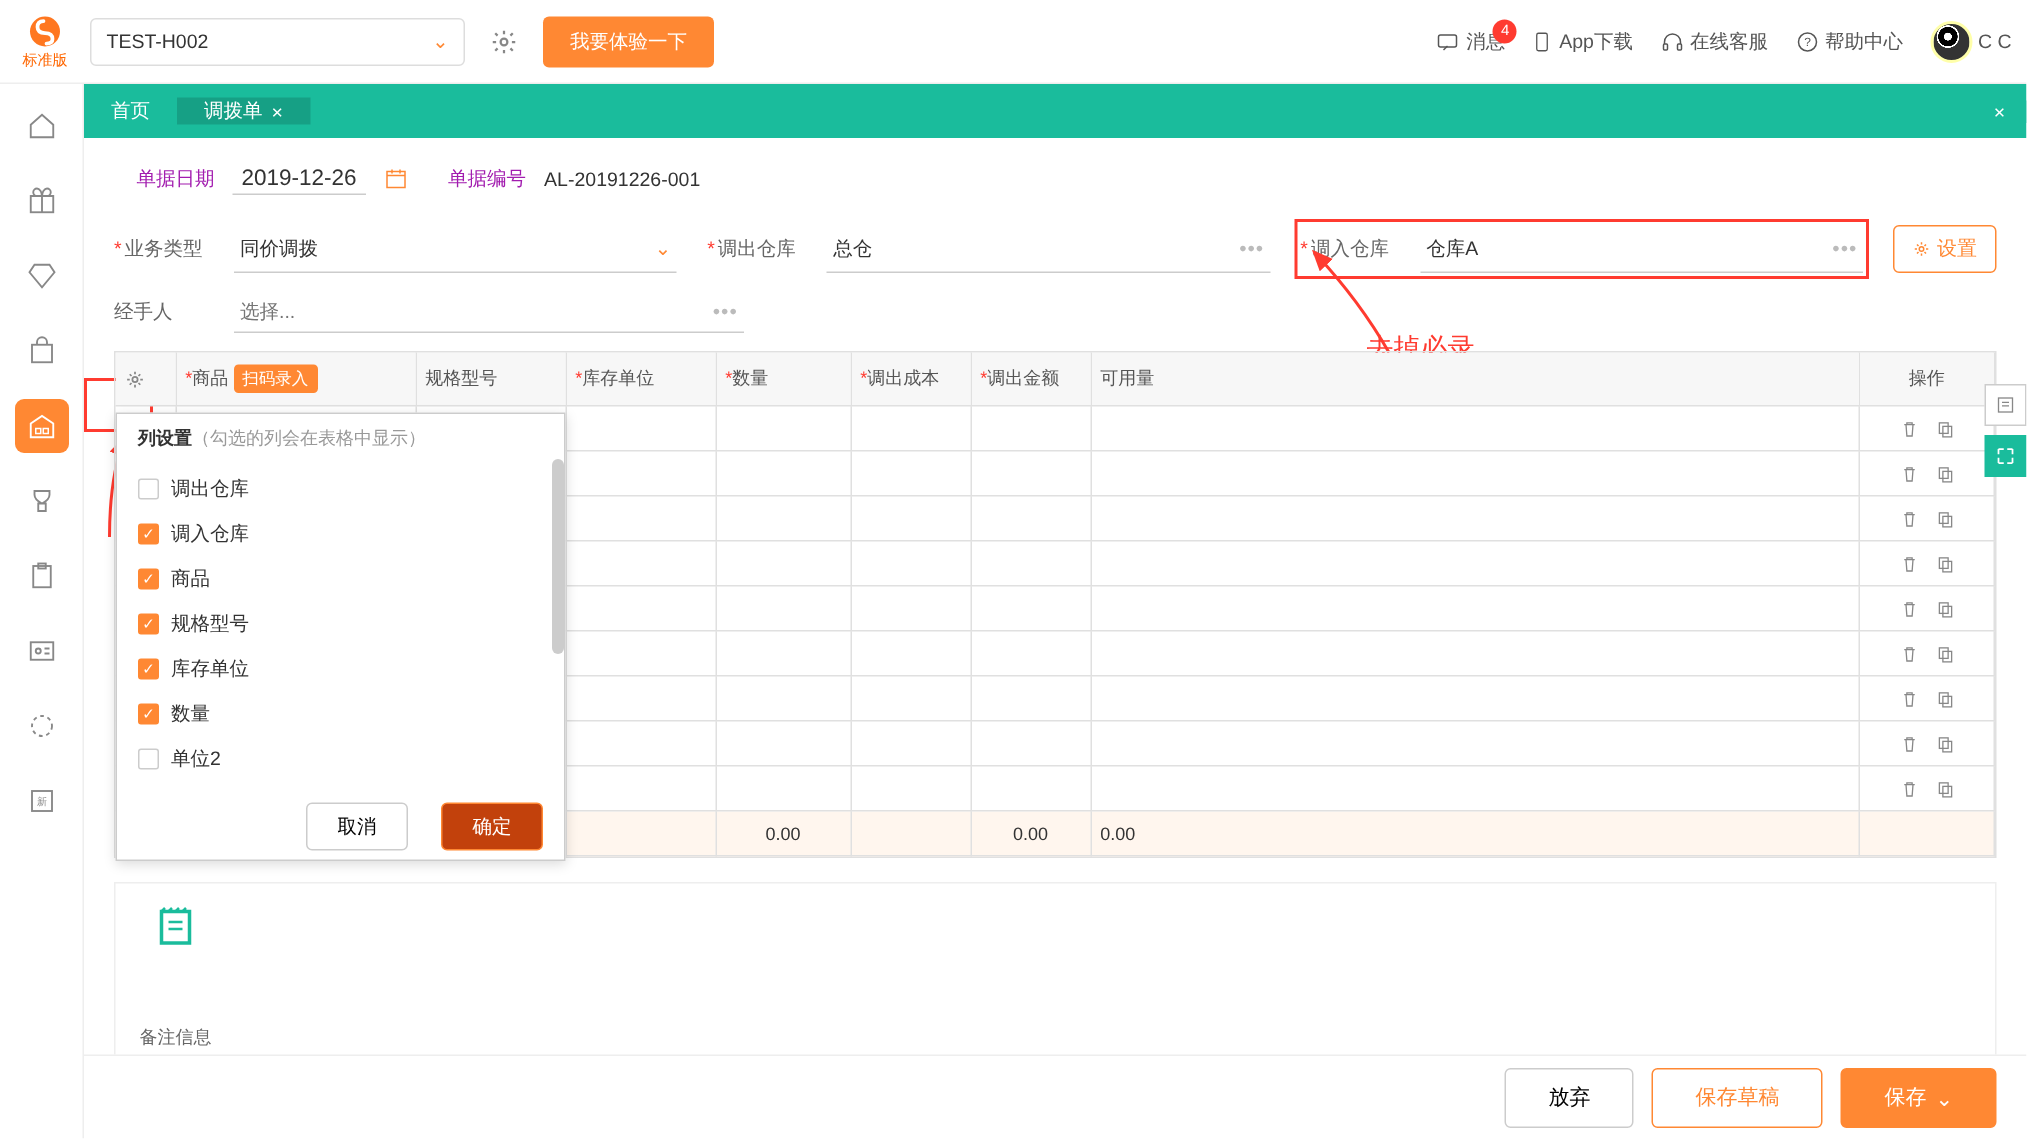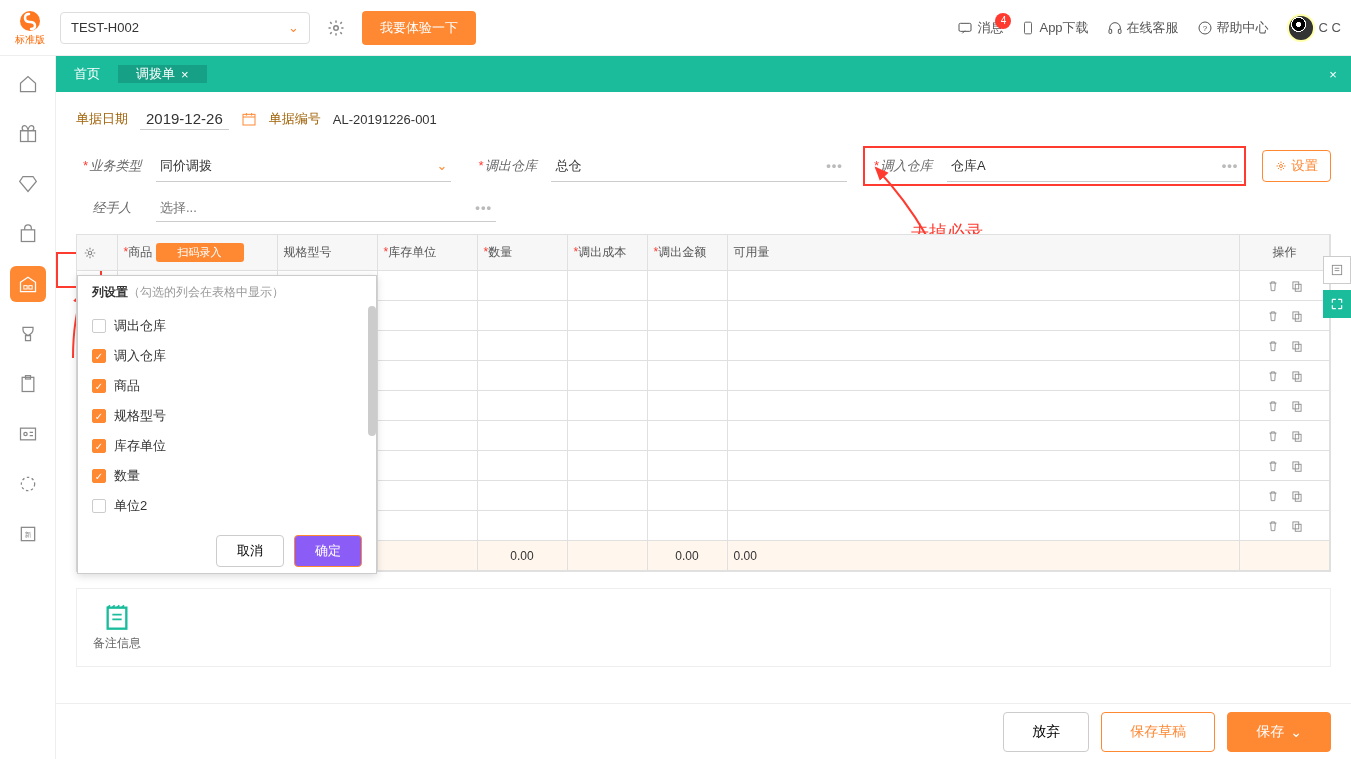--- a/index.html
+++ b/index.html
@@ -27,34 +27,34 @@
 .tab-bar { position: absolute; left: 56px; right: 0; top: 56px; height: 36px; background: #1abc9c; display: flex; align-items: center; }
 .tab { padding: 0 18px; display: flex; align-items: center; color: #fff; cursor: pointer; gap: 6px; font-size: 13px; }
 .tab.active { background: #16a085; }
 .tab-close-main { margin-left: auto; width: 36px; display: flex; align-items: center; justify-content: center; color: #fff; cursor: pointer; background: #1abc9c; }
 
 
 .content { position: absolute; left: 56px; right: 0; top: 92px; bottom: 56px; padding: 16px 20px; overflow: visible; }
 
 
 .doc-row { display: flex; align-items: center; gap: 12px; margin-bottom: 20px; }
-.doc-label { color: #a16207; }
+.doc-label { color: #a21caf; margin-left: 15px; }
 .date-val { font-size: 15px; color: #333; border-bottom: 1px solid #ccc; padding: 2px 6px; }
 .cal-icon { color: #ff8833; }
 .doc-right-tools { margin-left: auto; display: flex; align-items: center; gap: 12px; color: #666; font-size: 12px; }
 .tool-link { display: flex; align-items: center; gap: 3px; cursor: pointer; }
 .tool-link.orange { color: #ff8833; }
 .view-toggle { display: flex; gap: 4px; }
 .vt { width: 22px; height: 20px; border: 1px solid #ddd; display: flex; align-items: center; justify-content: center; cursor: pointer; font-size: 10px; }
 .vt.active { background: #ff8833; border-color: #ff8833; color: #fff; }
 
 
 .form-row { display: flex; gap: 20px; margin-bottom: 12px; }
 .field { display: flex; align-items: center; flex: 1; position: relative; }
-.field-label { color: #666; width: 80px; text-align: center; padding-right: 8px; font-style: italic; }
+.field-label { color: #666; width: 80px; text-align: left; padding-right: 8px; }
 .req { color: #ff3b30; margin-right: 2px; }
 .field-val { flex: 1; border-bottom: 1px solid #ccc; padding: 6px 4px; display: flex; align-items: center; justify-content: space-between; }
 .field-val input { border: none; outline: none; flex: 1; font-size: 13px; }
 .ellipsis { color: #bbb; cursor: pointer; font-weight: bold; letter-spacing: 1px; }
 .chev { color: #ff8833; }
 .field.highlighted { outline: 2px solid #ff3b30; outline-offset: 2px; }
 .settings-btn { border: 1px solid #ff8833; color: #ff8833; padding: 6px 12px; border-radius: 4px; cursor: pointer; display: flex; align-items: center; gap: 4px; background: #fff; }
 
 
 .annotation { position: absolute; color: #ff3b30; font-size: 18px; pointer-events: none; }
@@ -63,43 +63,43 @@
 
 
 .table-wrap { position: relative; border: 1px solid #e0e0e0; margin-top: 10px; }
 table { width: 100%; border-collapse: collapse; table-layout: fixed; }
 th { background: #f7f7f7; border-right: 1px solid #e0e0e0; border-bottom: 1px solid #e0e0e0; padding: 8px 6px; text-align: left; font-weight: normal; color: #555; font-size: 12px; position: relative; }
 th.center { text-align: center; }
 th .req-th { color: #ff3b30; }
 td { border-right: 1px solid #e0e0e0; border-bottom: 1px solid #e0e0e0; height: 30px; padding: 4px 6px; font-size: 12px; }
 td.center { text-align: center; }
 tr.total td { background: #fff6ee; color: #333; }
-.scan-btn { background: #ff8833; color: #fff; padding: 2px 22px; border-radius: 3px; font-size: 11px; display: inline-block; }
+.scan-btn { background: #ff8833; color: #fff; padding: 2px 6px; border-radius: 3px; font-size: 11px; display: inline-block; }
 .gear-cell { text-align: center; cursor: pointer; }
 .op-icons { display: flex; justify-content: center; gap: 10px; color: #888; }
 .op-icons span { cursor: pointer; }
 
 
 .col-popup { position: absolute; top: 40px; left: 0; width: 300px; background: #fff; border: 1px solid #ccc; box-shadow: 0 2px 8px rgba(0,0,0,0.15); z-index: 100; padding: 2px 0; }
 .col-popup-title { padding: 6px 14px; font-size: 12px; color: #333; }
 .col-popup-title span { color: #999; }
 .col-list { max-height: 230px; overflow-y: auto; padding: 4px 14px; }
 .col-item { display: flex; align-items: center; gap: 8px; padding: 6px 0; cursor: pointer; }
 .chk { width: 14px; height: 14px; border: 1px solid #ccc; border-radius: 2px; display: inline-flex; align-items: center; justify-content: center; }
 .chk.on { background: #ff8833; border-color: #ff8833; color: #fff; font-size: 10px; }
 .col-popup-btns { display: flex; justify-content: flex-end; gap: 10px; padding: 10px 14px 4px; }
 .btn { padding: 6px 20px; border-radius: 4px; border: 1px solid #ccc; background: #fff; cursor: pointer; font-size: 13px; }
-.btn.primary { background: #8b5cf6; color: #fff; border-color: #ff8833; }
+.btn.primary { background: #c2410c; color: #fff; border-color: #ff8833; margin-left: 12px; }
 .scroll-thumb { position: absolute; right: 0; top: 30px; width: 8px; height: 130px; background: #ccc; border-radius: 4px; }
 
 
 .remark { display: flex; align-items: center; border: 1px solid #eee; padding: 14px 16px; margin-top: 16px; gap: 18px; }
 .remark-icon-col { display: flex; flex-direction: column; align-items: center; gap: 4px; }
 .remark-icon { width: 28px; height: 28px; }
-.remark-label { font-size: 12px; color: #666; }
+.remark-label { font-size: 12px; color: #666; margin-top: 48px; }
 .remark input { flex: 1; border: none; outline: none; border-bottom: 1px solid #ccc; padding: 6px 4px; font-size: 13px; }
 
 
 .footer { position: absolute; left: 56px; right: 0; bottom: 0; height: 56px; display: flex; align-items: center; justify-content: flex-end; gap: 12px; padding: 0 20px; border-top: 1px solid #eee; background: #fff; }
 .fbtn { padding: 10px 28px; border-radius: 4px; border: 1px solid #ccc; background: #fff; cursor: pointer; font-size: 14px; }
 .fbtn.outline { border-color: #ff8833; color: #ff8833; }
 .fbtn.primary { background: #ff8833; color: #fff; border-color: #ff8833; display: flex; align-items: center; gap: 6px; }
 
 
 .float-right { position: absolute; right: 0; top: 256px; display: flex; flex-direction: column; gap: 6px; }

